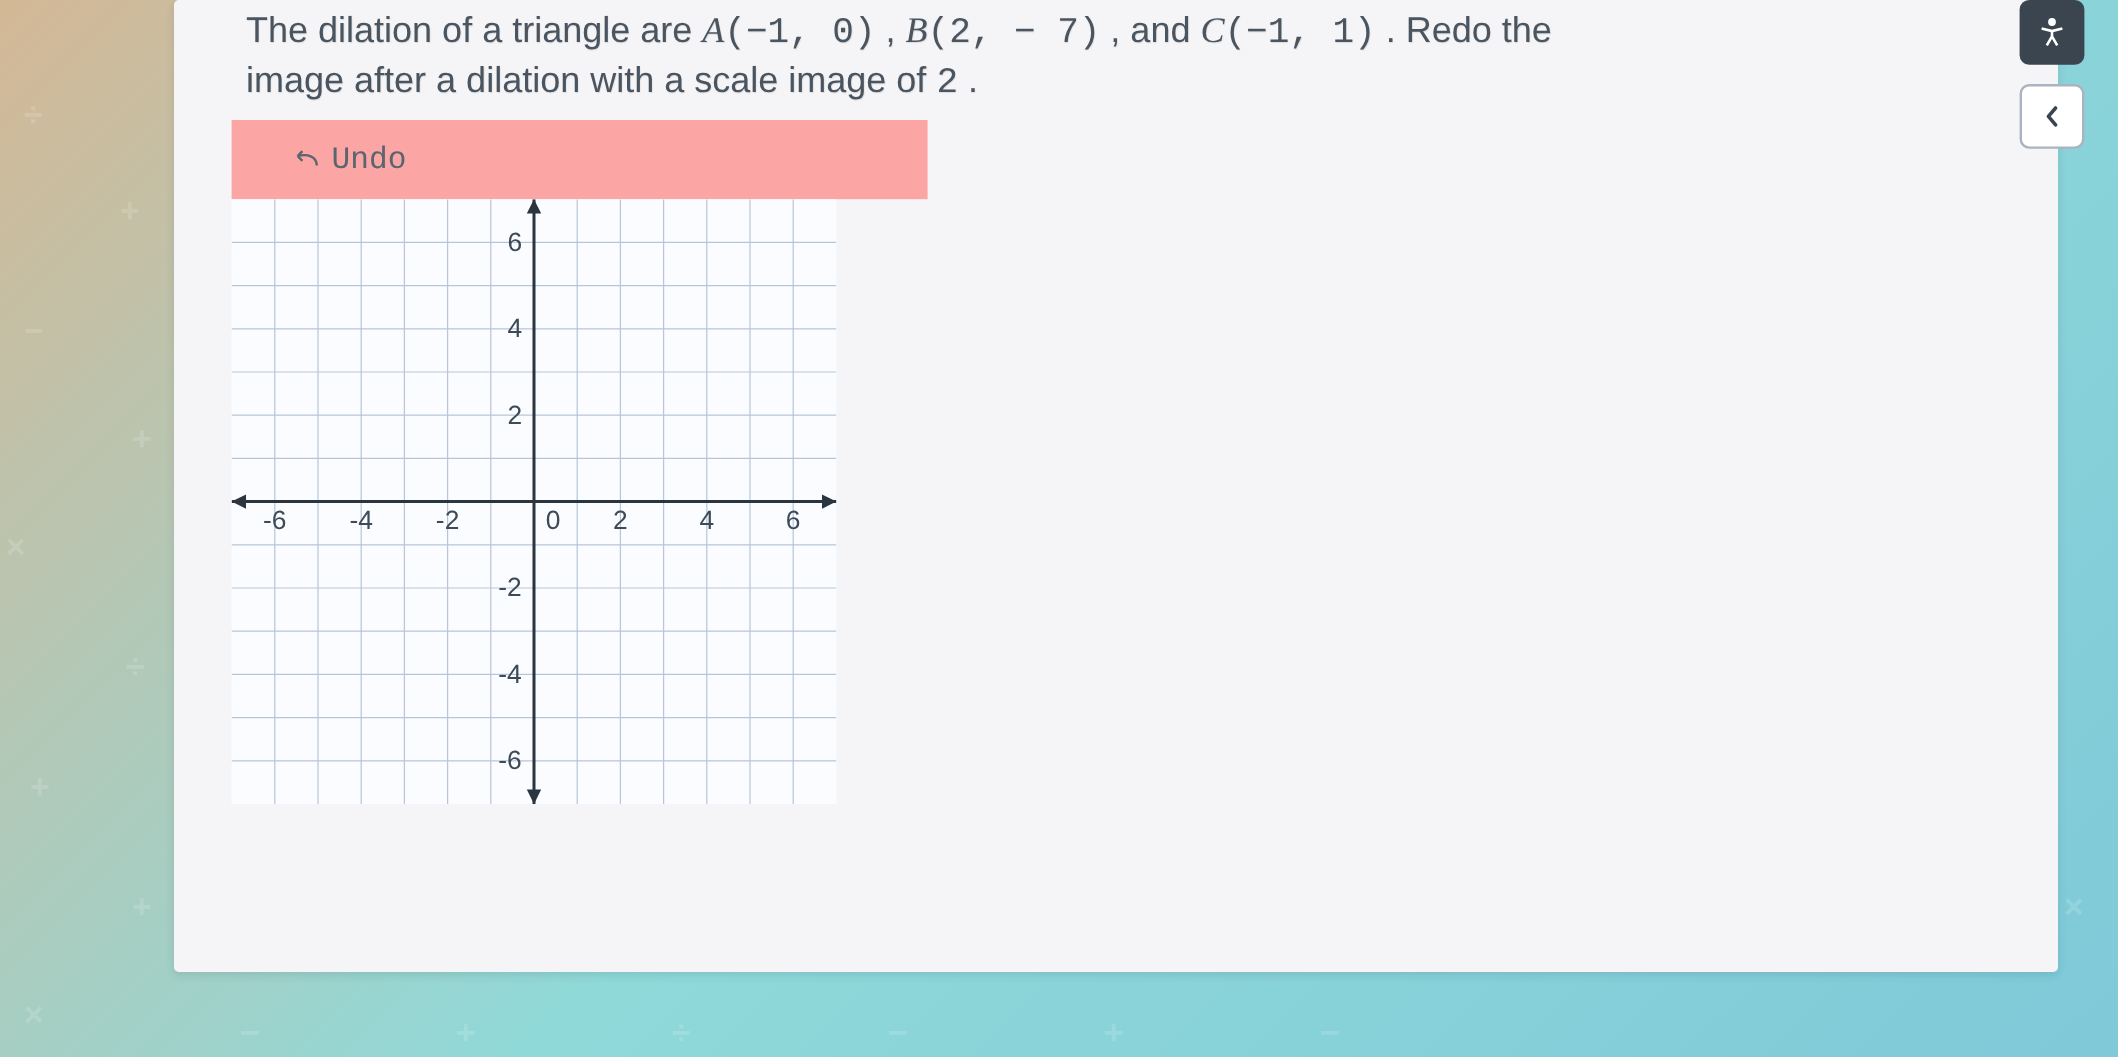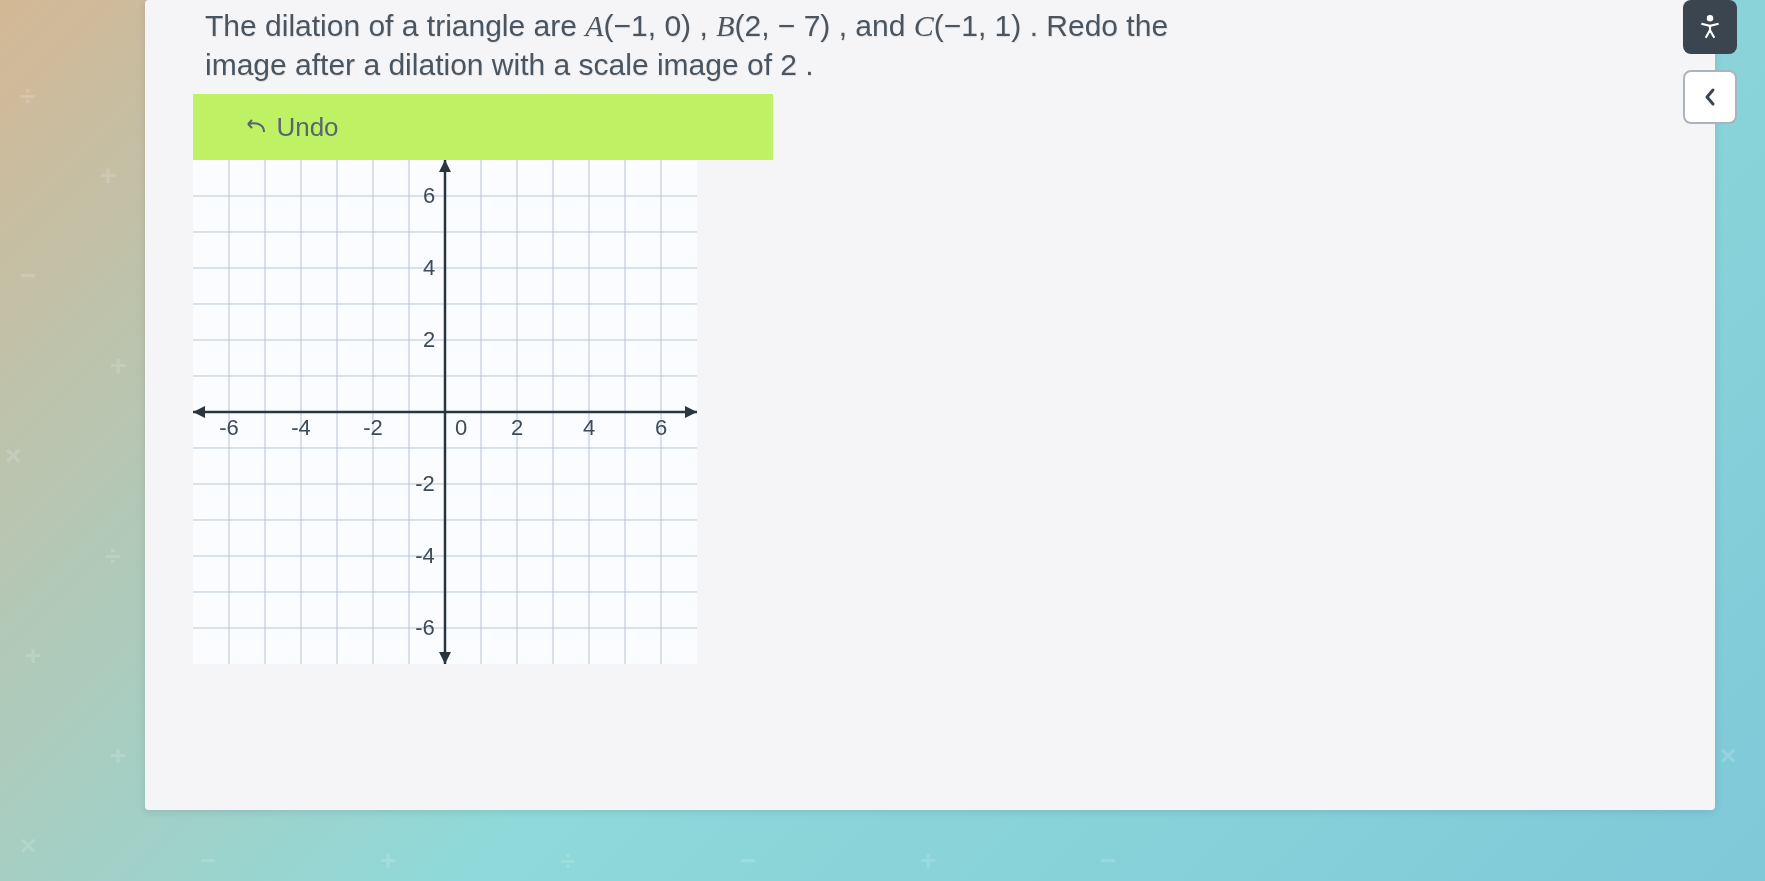--- a/index.html
+++ b/index.html
@@ -37,21 +37,21 @@
 }
 
 .question {
   padding: 6px 60px 10px 60px;
   color: #4a5560;
   font-size: 30px;
   line-height: 1.3;
   text-shadow: 0.5px 0.5px 1px rgba(0,0,0,0.1);
 }
 .math-var { font-style: italic; font-family: 'Times New Roman', serif; }
-.math-num { font-family: Liberation Sans, sans-serif; }
+.math-num { font-family: Liberation Mono, monospace; }
 
 .tool-area {
   margin-left: 48px;
   width: 580px;
 }
 
 .tool-row1 {
   display: flex;
   background: #b6b8d6;
   height: 70px;
@@ -70,22 +70,23 @@
   display:flex;
   align-items:center;
   justify-content:center;
   gap: 12px;
   color: #4a5560;
   font-size: 26px;
   cursor:pointer;
 }
 .tool-row2 {
   display:flex;
-  background: #bef264;
+  background: #fca5a5;
   height: 66px;
+  font-family: Liberation Mono, monospace;
 }
 .tool-btn {
   display:flex;
   align-items:center;
   justify-content:center;
   gap: 10px;
   color: #5a6570;
   font-size: 26px;
   cursor:pointer;
 }

